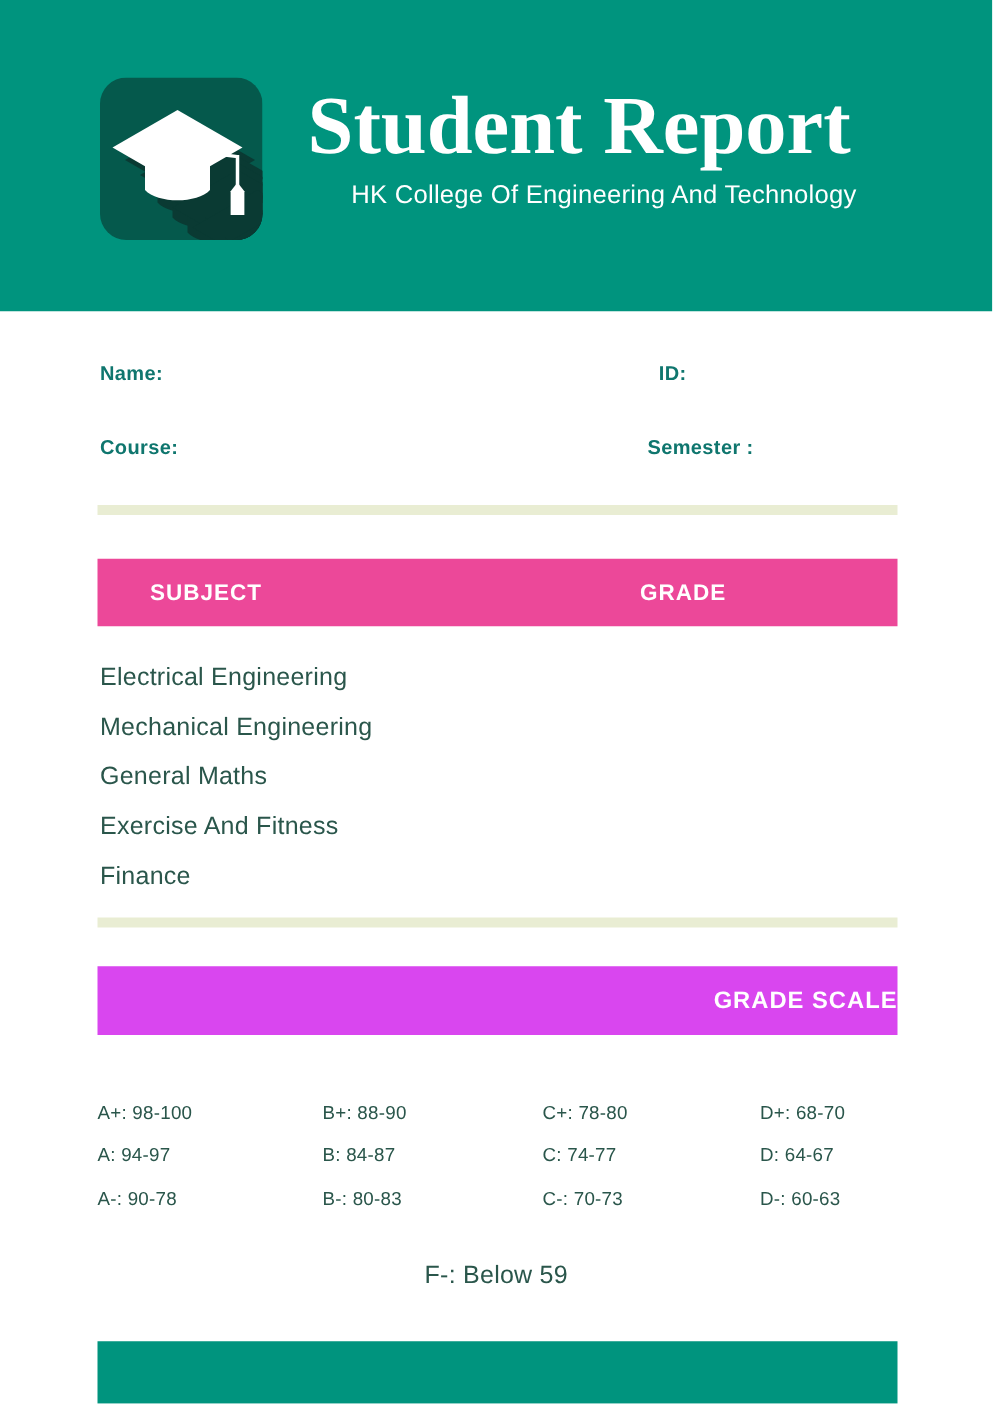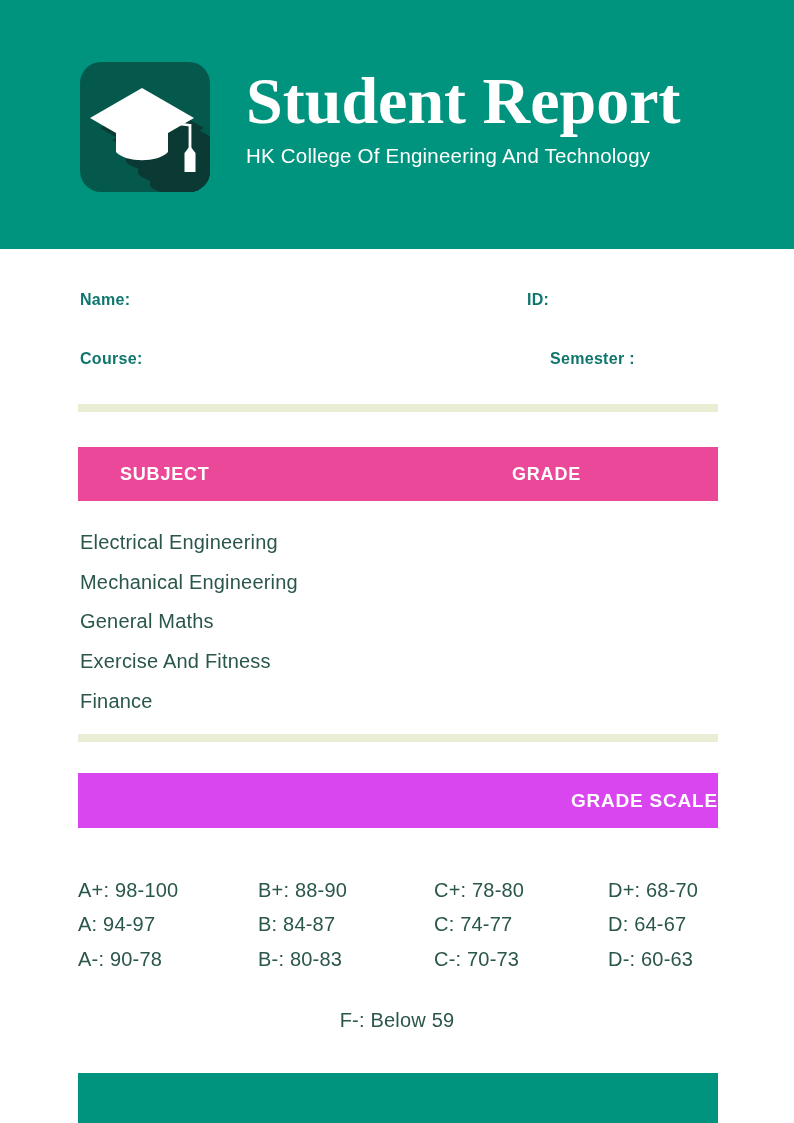--- a/index.html
+++ b/index.html
@@ -40,33 +40,34 @@
     letter-spacing: 0px;
     white-space: nowrap;
   }
   .page-subtitle {
     margin-top: 9px;
     font-size: 20.5px;
     font-weight: 400;
     color: #ffffff;
     letter-spacing: 0.2px;
     white-space: nowrap;
+    margin-left: 35px;
   }
   
   .info-label {
     position: absolute;
     font-size: 16px;
     font-weight: 700;
     color: #0f766e;
     letter-spacing: 0.3px;
   }
   .lbl-name     { left: 80px;  top: 291px; }
   .lbl-id       { left: 527px; top: 291px; }
   .lbl-course   { left: 80px;  top: 350px; }
-  .lbl-semester { left: 550px; top: 350px; }
+  .lbl-semester { left: 518px; top: 350px; }
   
   .divider {
     position: absolute;
     left: 78px;
     width: 640px; height: 8px;
     background: #E9EDD3;
   }
   .divider-1 { top: 404px; }
   .divider-2 { top: 734px; }
   
@@ -121,21 +122,21 @@
     left: 78px; top: 873px;
     width: 640px;
     display: grid;
     grid-auto-flow: column;
     grid-template-rows: repeat(3, 34.5px);
     grid-template-columns: 180px 176px 174px auto;
   }
   .scale-grid .cell {
     display: flex;
     align-items: center;
-    font-size: 20px;
+    font-size: 15px;
     color: #2A564B;
     letter-spacing: 0.2px;
   }
   .scale-note {
     position: absolute;
     left: 0; top: 1009px;
     width: 794px;
     text-align: center;
     font-size: 20px;
     color: #2A564B;

